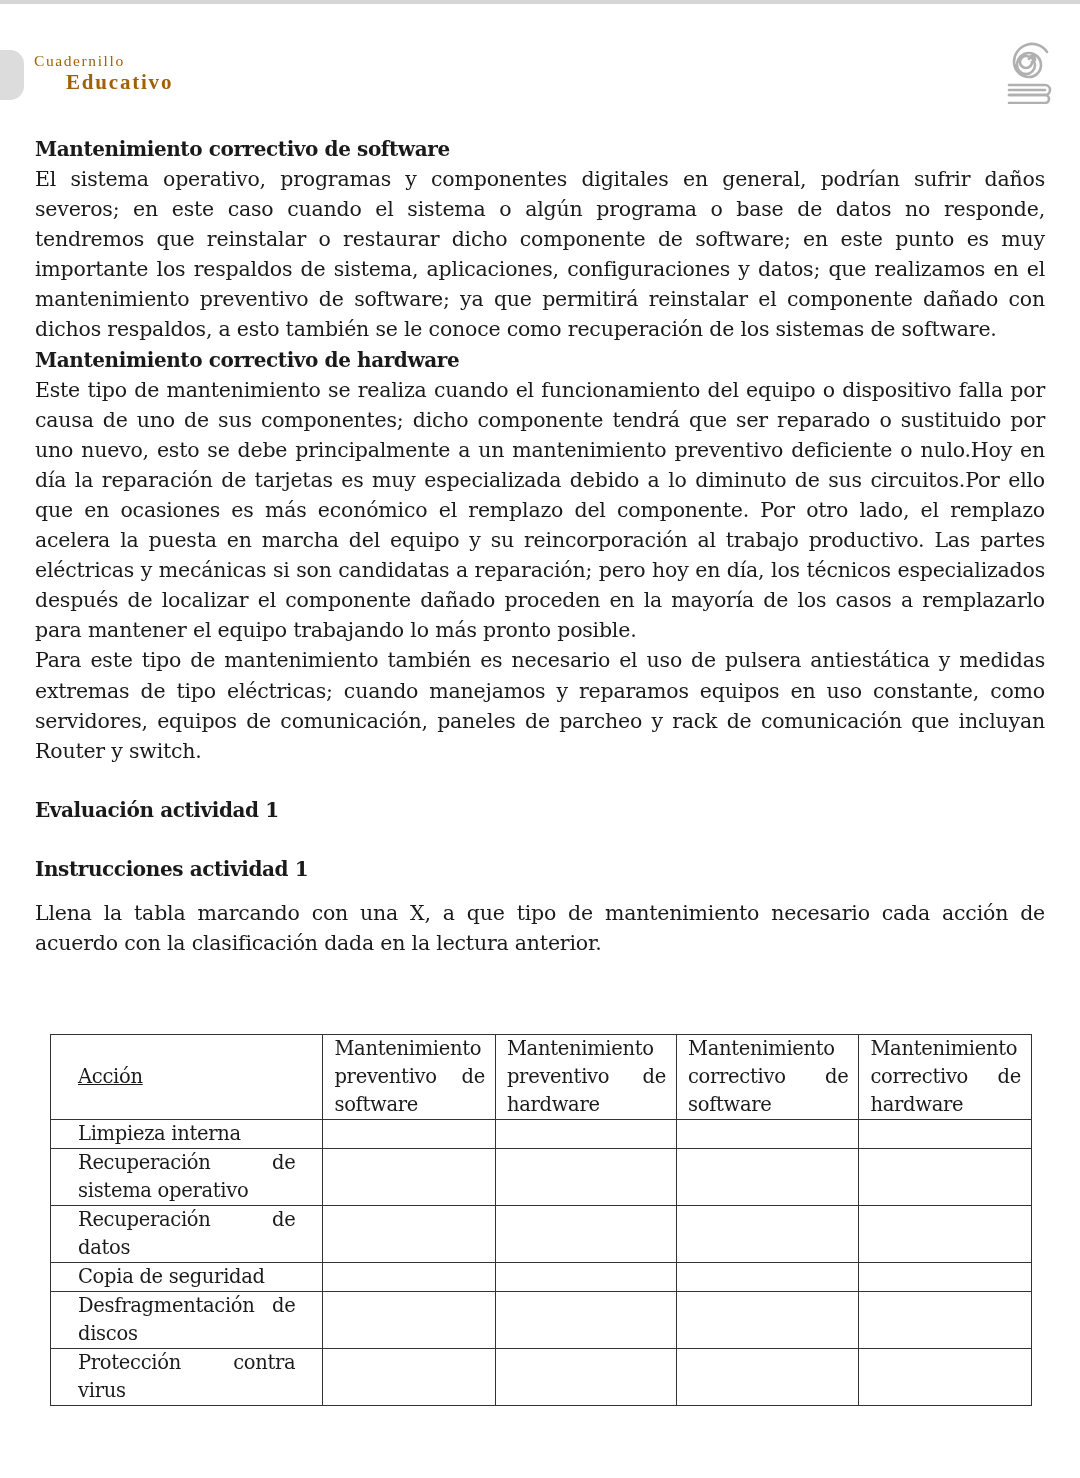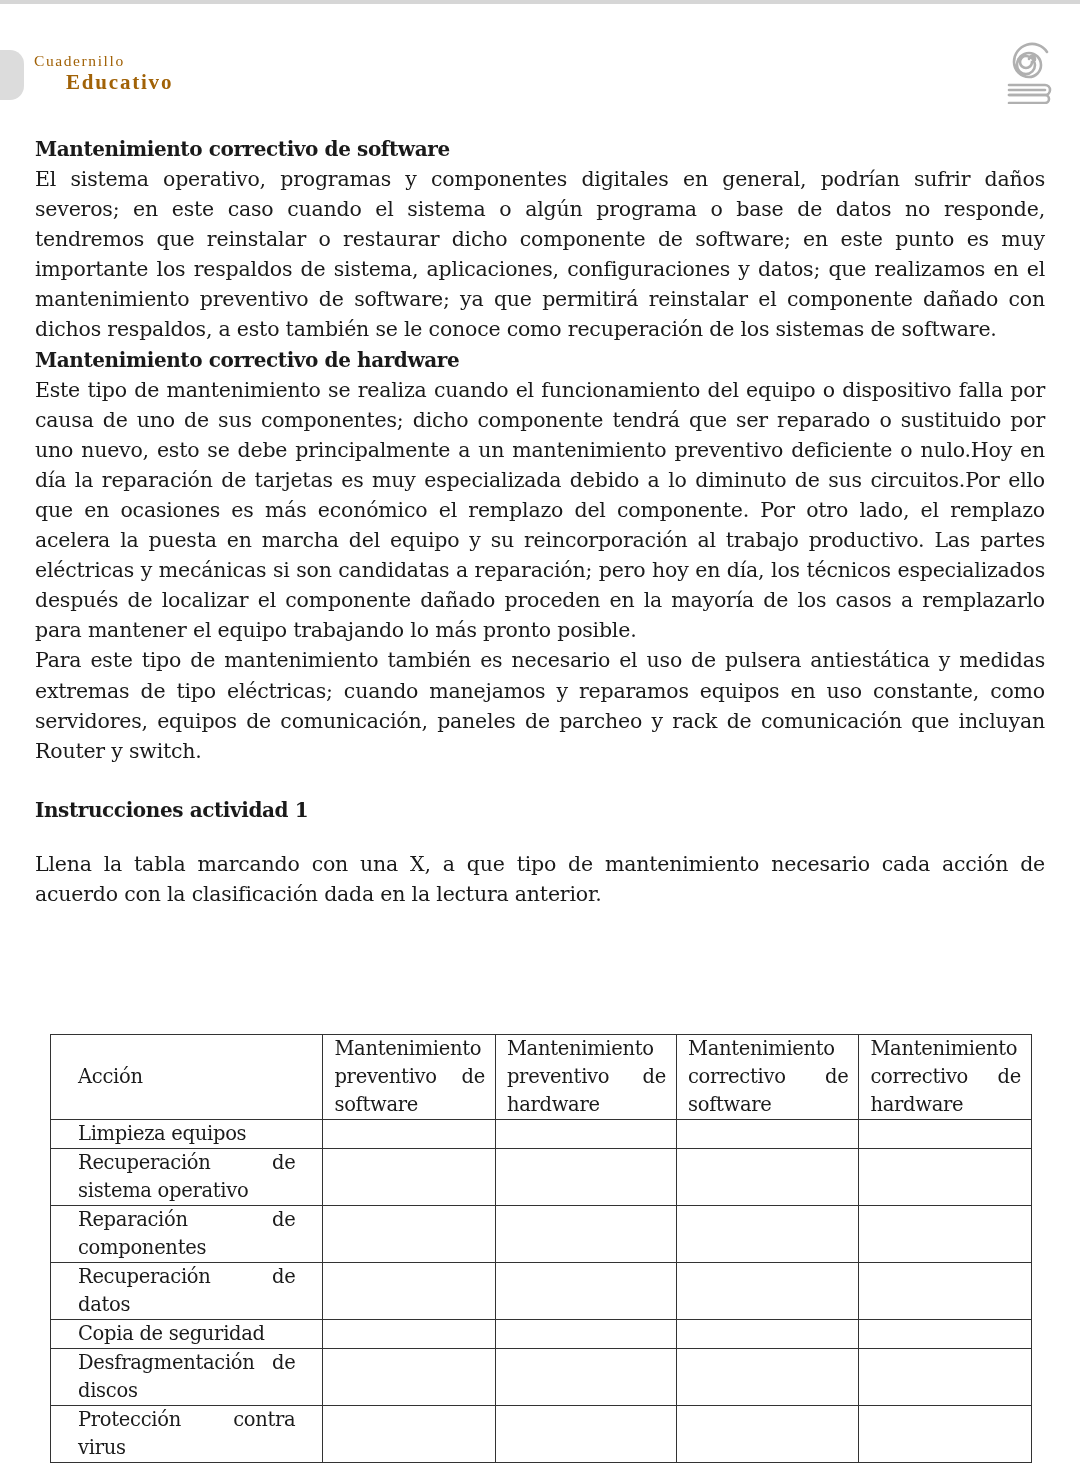--- a/index.html
+++ b/index.html
@@ -22,21 +22,21 @@
 
   table.act {
     position: absolute; left: 50px; top: 1034px; width: 982px; border-collapse: collapse;
     font-family: "DejaVu Serif", "Liberation Serif", serif; font-size: 19.5px; letter-spacing: -0.3px;
   }
   table.act th, table.act td { border: 1.5px solid #333; padding: 0 27px; vertical-align: top; text-align: left; font-weight: 400; line-height: 28px; }
   table.act th { vertical-align: middle; }
   table.act th.hd { text-align: justify; padding-left: 11px; padding-right: 10px; }
   table.act th.acc { vertical-align: middle; }
   table.act td.lab { text-align: justify; }
-  .c0 { width: 234px; } .c1 { width: 152px; } .c2 { width: 164px; } .c3 { width: 166px; } .c4 { width: 152px; }
+  .c0 { width: 234px; text-decoration: underline; } .c1 { width: 152px; } .c2 { width: 164px; } .c3 { width: 166px; } .c4 { width: 152px; }
 </style>
 </head>
 <body>
 
 <div class="topbar"></div>
 <div class="tab-shape"></div>
 
 <div class="brand">
   <div class="l1">Cuadernillo</div>
   <div class="l2">Educativo</div>
@@ -51,51 +51,45 @@
   </g>
 </svg>
 
 <div class="content">
   <p class="heading">Mantenimiento correctivo de software</p>
   <p class="para">El sistema operativo, programas y componentes digitales en general, podrían sufrir daños severos; en este caso cuando el sistema o algún programa o base de datos no responde, tendremos que reinstalar o restaurar dicho componente de software; en este punto es muy importante los respaldos de sistema, aplicaciones, configuraciones y datos; que realizamos en el mantenimiento preventivo de software; ya que permitirá reinstalar el componente dañado con dichos respaldos, a esto también se le conoce como recuperación de los sistemas de software.</p>
   <p class="heading">Mantenimiento correctivo de hardware</p>
   <p class="para">Este tipo de mantenimiento se realiza cuando el funcionamiento del equipo o dispositivo falla por causa de uno de sus componentes; dicho componente tendrá que ser reparado o sustituido por uno nuevo, esto se debe principalmente a un mantenimiento preventivo deficiente o nulo.Hoy en día la reparación de tarjetas es muy especializada debido a lo diminuto de sus circuitos.Por ello que en ocasiones es más económico el remplazo del componente. Por otro lado, el remplazo acelera la puesta en marcha del equipo y su reincorporación al trabajo productivo. Las partes eléctricas y mecánicas si son candidatas a reparación; pero hoy en día, los técnicos especializados después de localizar el componente dañado proceden en la mayoría de los casos a remplazarlo para mantener el equipo trabajando lo más pronto posible.</p>
   <p class="para">Para este tipo de mantenimiento también es necesario el uso de pulsera antiestática y medidas extremas de tipo eléctricas; cuando manejamos y reparamos equipos en uso constante, como servidores, equipos de comunicación, paneles de parcheo y rack de comunicación que incluyan Router y switch.</p>
   <div class="spacer"></div>
-  <p class="heading" style="margin-bottom:24px;">Instrucciones actividad 1</p>
+  <p class="heading" style="margin-bottom:29px;">Evaluación actividad 1</p>
+  <p class="heading" style="margin-bottom:14px;">Instrucciones actividad 1</p>
   <p class="para">Llena la tabla marcando con una X, a que tipo de mantenimiento necesario cada acción de acuerdo con la clasificación dada en la lectura anterior.</p>
 </div>
 
 <table class="act">
   <thead>
     <tr>
       <th class="acc c0">Acción</th>
       <th class="hd c1">Mantenimiento preventivo de software</th>
       <th class="hd c2">Mantenimiento preventivo de hardware</th>
       <th class="hd c3">Mantenimiento correctivo de software</th>
       <th class="hd c4">Mantenimiento correctivo de hardware</th>
     </tr>
   </thead>
   <tbody id="tbody">
       <tr>
-        <td class="lab">Limpieza equipos</td>
+        <td class="lab">Limpieza interna</td>
         <td></td>
         <td></td>
         <td></td>
         <td></td>
       </tr>
       <tr>
         <td class="lab">Recuperación de sistema operativo</td>
-        <td></td>
-        <td></td>
-        <td></td>
-        <td></td>
-      </tr>
-      <tr>
-        <td class="lab">Reparación de componentes</td>
         <td></td>
         <td></td>
         <td></td>
         <td></td>
       </tr>
       <tr>
         <td class="lab">Recuperación de datos</td>
         <td></td>
         <td></td>
         <td></td>

